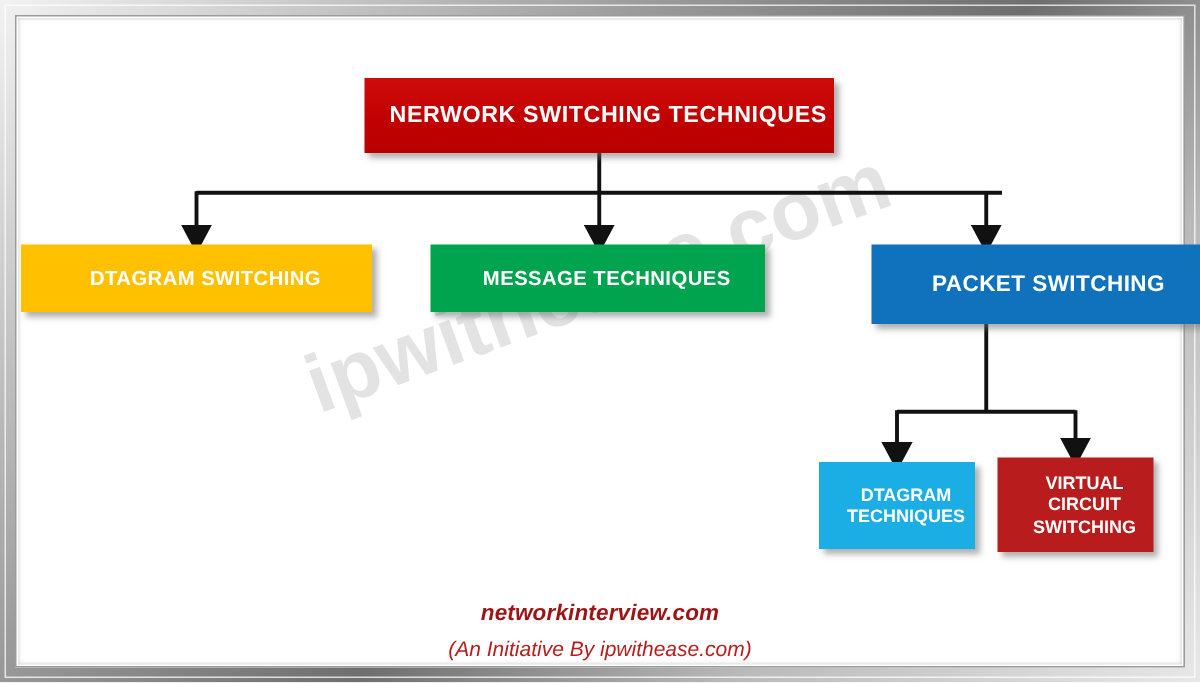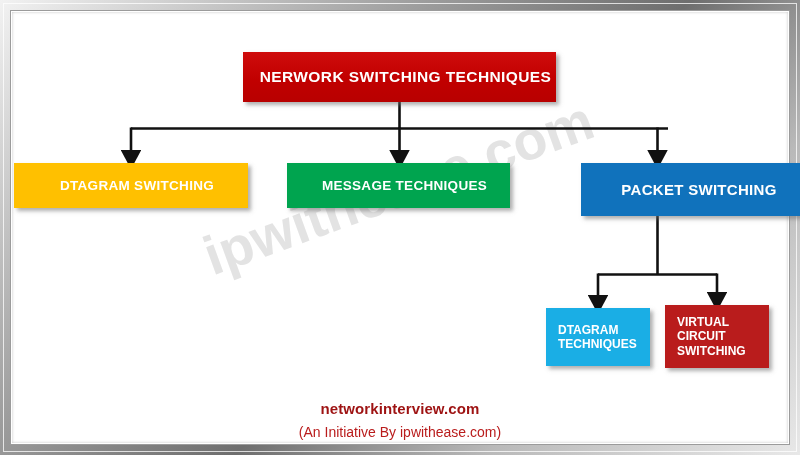--- a/index.html
+++ b/index.html
@@ -77,20 +77,21 @@
     pointer-events: none;
   }
 
   
   .node {
     position: absolute;
     box-sizing: border-box;
     display: flex;
     align-items: center;
     justify-content: center;
+    text-align: center;
     color: #ffffff;
     font-weight: bold;
     z-index: 3;
     box-shadow: 3px 3px 4px rgba(110,110,110,0.55);
     line-height: 1.18;
     padding-left: 12px;
   }
 
   #node-title {
     left: 243px; top: 52px;
@@ -134,20 +135,21 @@
     font-size: 12px;
   }
 
   
   .footer {
     position: absolute;
     left: 0;
     width: 800px;
     text-align: center;
     z-index: 3;
+    font-style: italic;
   }
   #footer-primary {
     top: 400px;
     font-size: 15px;
     font-weight: bold;
     color: #9e1313;
     letter-spacing: 0.1px;
   }
   #footer-secondary {
     top: 424px;

